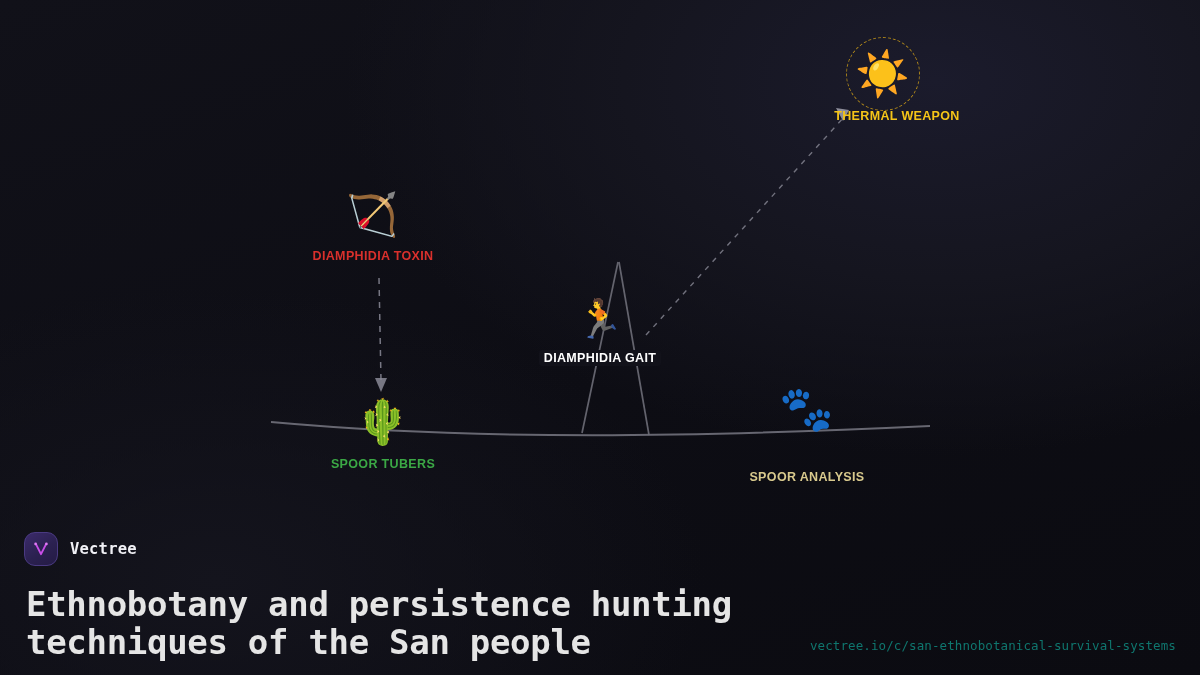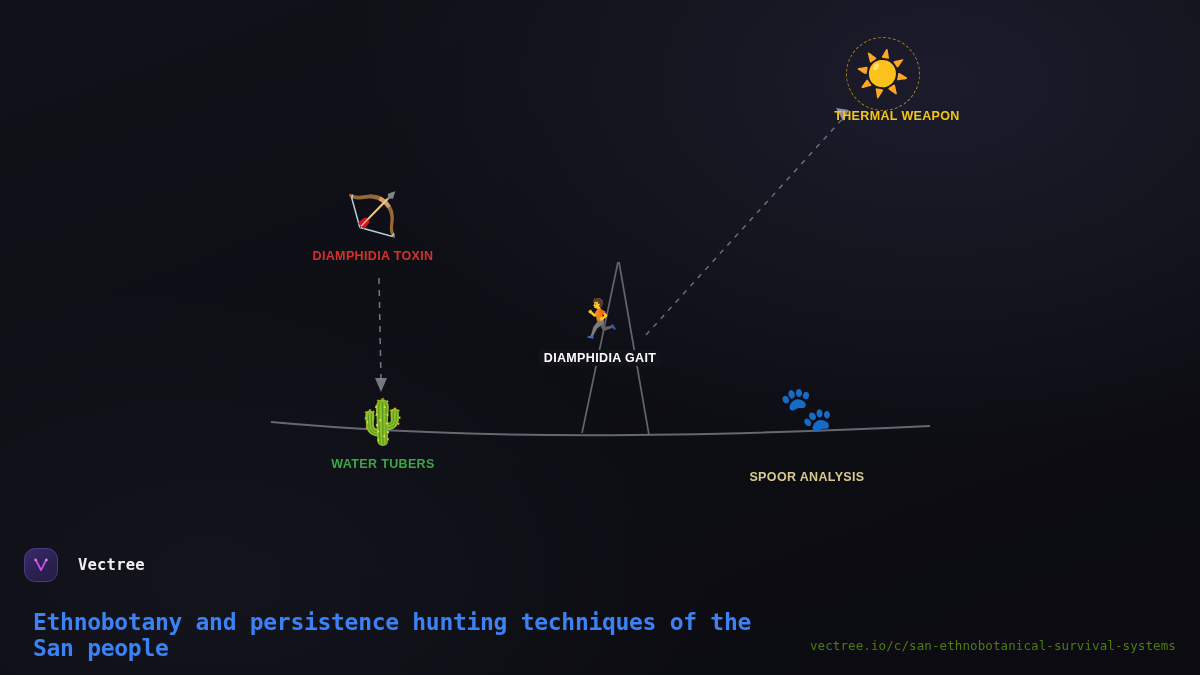--- a/index.html
+++ b/index.html
@@ -95,22 +95,22 @@
   #footer {
     position: absolute;
     left: 0; bottom: 0;
     width: 1200px;
     padding: 0 24px 14px 24px;
   }
 
   #brand-row {
     display: flex;
     align-items: center;
-    gap: 20px;
-    margin-bottom: 28px;
+    gap: 12px;
+    margin-bottom: 20px;
   }
 
   #brand-logo {
     width: 34px; height: 34px;
     border-radius: 11px;
     background: linear-gradient(145deg, #3b2a6b 0%, #2b2150 55%, #241b45 100%);
     border: 1px solid #4a3a82;
     display: flex;
     align-items: center;
     justify-content: center;
@@ -120,36 +120,36 @@
   #brand-name {
     font-family: "DejaVu Sans Mono", "Liberation Mono", monospace;
     font-size: 15.5px;
     font-weight: bold;
     color: #f0f0f5;
     letter-spacing: .2px;
   }
 
   #caption-title {
     font-family: "DejaVu Sans Mono", "Liberation Mono", monospace;
-    font-size: 23px;
+    font-size: 34px;
     font-weight: bold;
     line-height: 1.1;
-    color: #3b82f6;
+    color: #e5e5e5;
     letter-spacing: -0.3px;
     max-width: 760px;
-    margin-left: 9px;
+    margin-left: 2px;
   }
 
   #footer-url {
     position: absolute;
     right: 24px;
     bottom: 22px;
     font-family: "DejaVu Sans Mono", "Liberation Mono", monospace;
     font-size: 12.5px;
-    color: #4d7c0f;
+    color: #0f766e;
     letter-spacing: .1px;
     white-space: nowrap;
   }
 </style>
 </head>
 <body>
 
 <div id="graph-canvas">
 
   <svg id="edge-layer" viewBox="0 0 1200 675" width="1200" height="675" xmlns="http://www.w3.org/2000/svg">
@@ -185,21 +185,21 @@
     <div class="node-glyph small">
       <span>🏃</span>
     </div>
     <div class="node-label" style="color:#ffffff; background:#12121a;">DIAMPHIDIA GAIT</div>
   </div>
 
   <div class="node" id="node-water-tubers">
     <div class="node-glyph">
       <span>🌵</span>
     </div>
-    <div class="node-label" style="color:#3ba845;">WATER TUBERS</div>
+    <div class="node-label" style="color:#3ba845;">SPOOR TUBERS</div>
   </div>
 
   <div class="node" id="node-spoor">
     <div class="node-glyph">
       <span>🐾</span>
     </div>
     <div class="node-label" style="color:#d8c98d;margin-top:32px;">SPOOR ANALYSIS</div>
   </div>
 
 </div>

